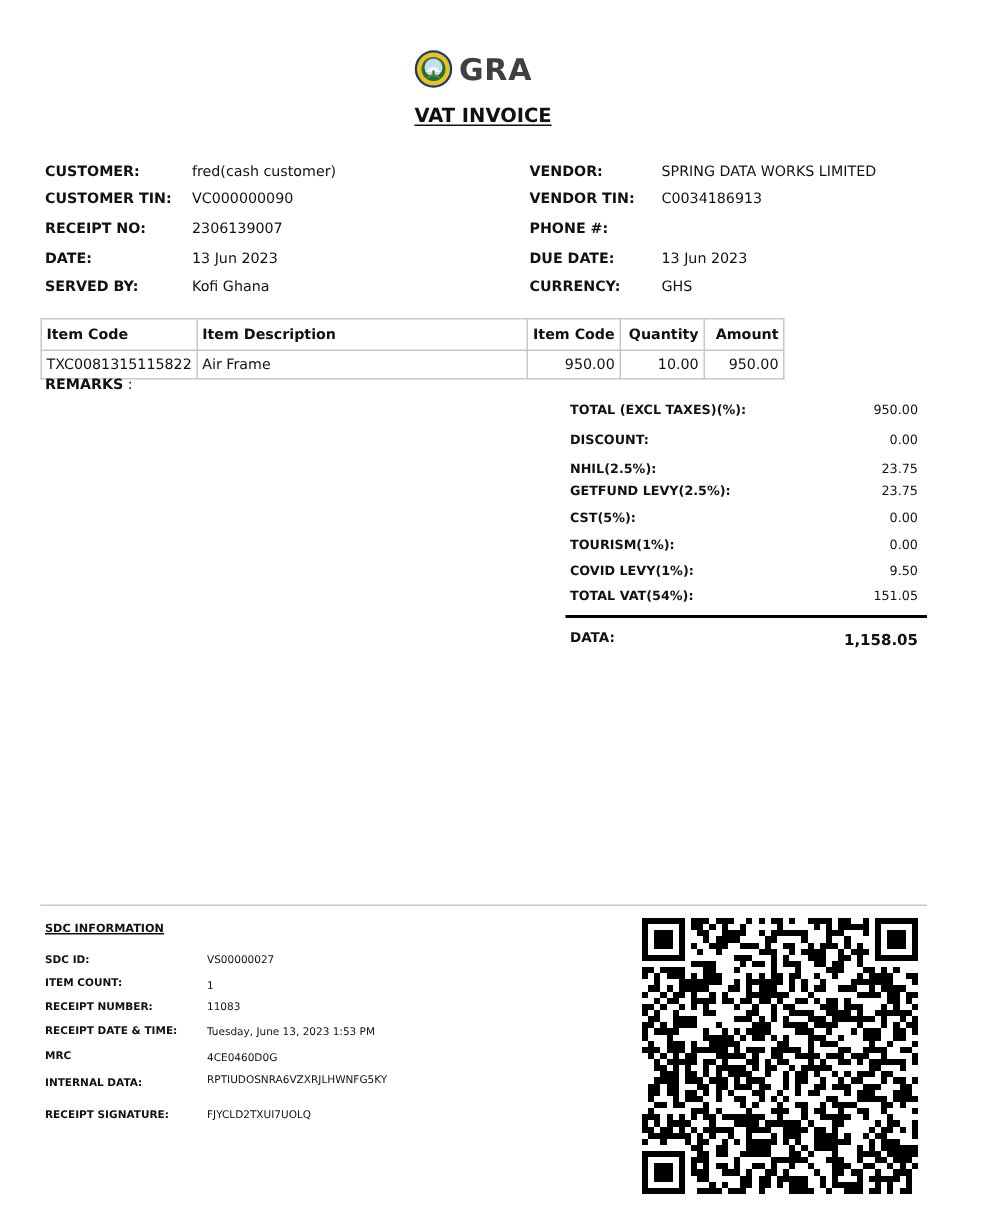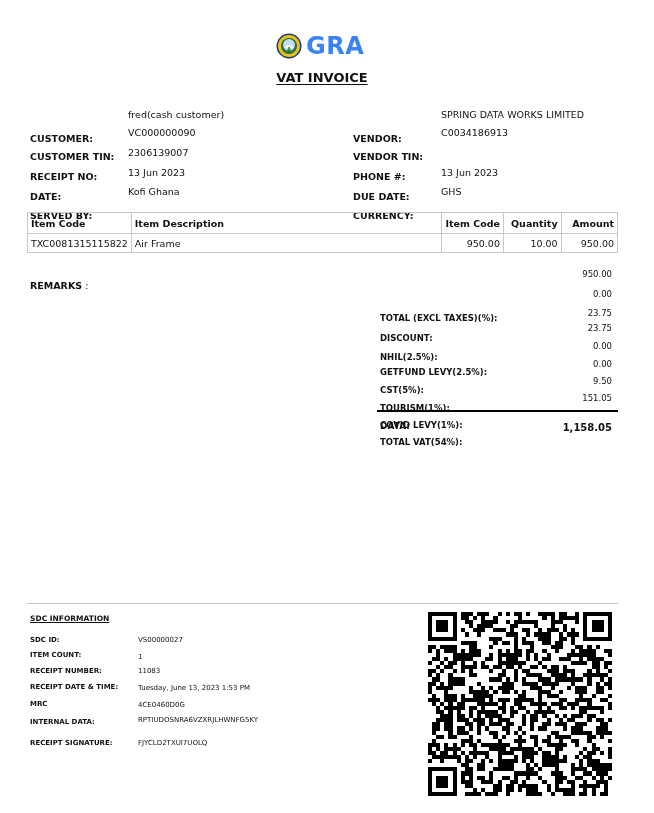--- a/index.html
+++ b/index.html
@@ -2,39 +2,39 @@
 <html><head>
 <meta charset="utf-8">
 <style>
   * { box-sizing: border-box; margin: 0; padding: 0; }
   html, body { width: 654px; height: 813px; background: #ffffff; overflow: hidden; }
   body { position: relative; font-family: "DejaVu Sans", "Liberation Sans", sans-serif; color: #111; }
 
   
   .logo { position: absolute; left: 276px; top: 33px; height: 26px; display: flex; align-items: center; }
   .logo svg { width: 26px; height: 26px; }
-  .logo-text { font-family: "DejaVu Sans", sans-serif; font-weight: bold; font-size: 24px; margin-left: 4px; letter-spacing: 0.5px; color: #3b82f6; }
+  .logo-text { font-family: "DejaVu Sans", sans-serif; font-weight: bold; font-size: 20px; margin-left: 4px; letter-spacing: 0.5px; color: #404040; }
   .title { position: absolute; left: 0; width: 644px; top: 70px; text-align: center; font-weight: bold; font-size: 13px; text-decoration: underline; text-underline-offset: 2px; }
 
   
-  .info-label { position: absolute; font-weight: bold; font-size: 9.5px; white-space: nowrap; margin-top: 24px; }
+  .info-label { position: absolute; font-weight: bold; font-size: 9.5px; white-space: nowrap; }
   .info-value { position: absolute; font-size: 9.5px; white-space: nowrap; }
 
   
-  table.items { position: absolute; left: 27px; top: 212px; width: 591px; border-collapse: collapse; font-size: 9.5px; }
+  table.items { position: absolute; left: 27px; top: 212px; width: 496px; border-collapse: collapse; font-size: 9.5px; }
   table.items th, table.items td { border: 1px solid #c8c8c8; padding: 0 3px; white-space: nowrap; }
   table.items th { height: 21px; font-weight: bold; text-align: left; }
   table.items td { height: 19px; }
   table.items .num { text-align: right; }
 
-  .remarks { position: absolute; left: 30px; top: 280px; font-size: 9.5px; }
+  .remarks { position: absolute; left: 30px; top: 251px; font-size: 9.5px; }
   .remarks b { font-weight: bold; }
 
   
-  .tot-label { position: absolute; left: 380px; font-weight: bold; font-size: 8.5px; white-space: nowrap; margin-top: 44px; }
+  .tot-label { position: absolute; left: 380px; font-weight: bold; font-size: 8.5px; white-space: nowrap; }
   .tot-value { position: absolute; right: 42px; font-size: 8.5px; text-align: right; white-space: nowrap; }
   .tot-rule { position: absolute; left: 377px; width: 241px; top: 410px; height: 0; border-top: 2px solid #000; }
   .grand-label { position: absolute; left: 380px; top: 421px; font-weight: bold; font-size: 9px; }
   .grand-value { position: absolute; right: 42px; top: 422px; font-weight: bold; font-size: 10px; }
 
   
   .sep { position: absolute; left: 27px; width: 591px; top: 603px; border-top: 1px solid #c8c8c8; }
   .sdc-title { position: absolute; left: 30px; top: 614px; font-weight: bold; font-size: 7.5px; text-decoration: underline; }
   .sdc-label { position: absolute; left: 30px; font-weight: bold; font-size: 7px; white-space: nowrap; }
   .sdc-value { position: absolute; left: 138px; font-size: 7px; white-space: nowrap; }

